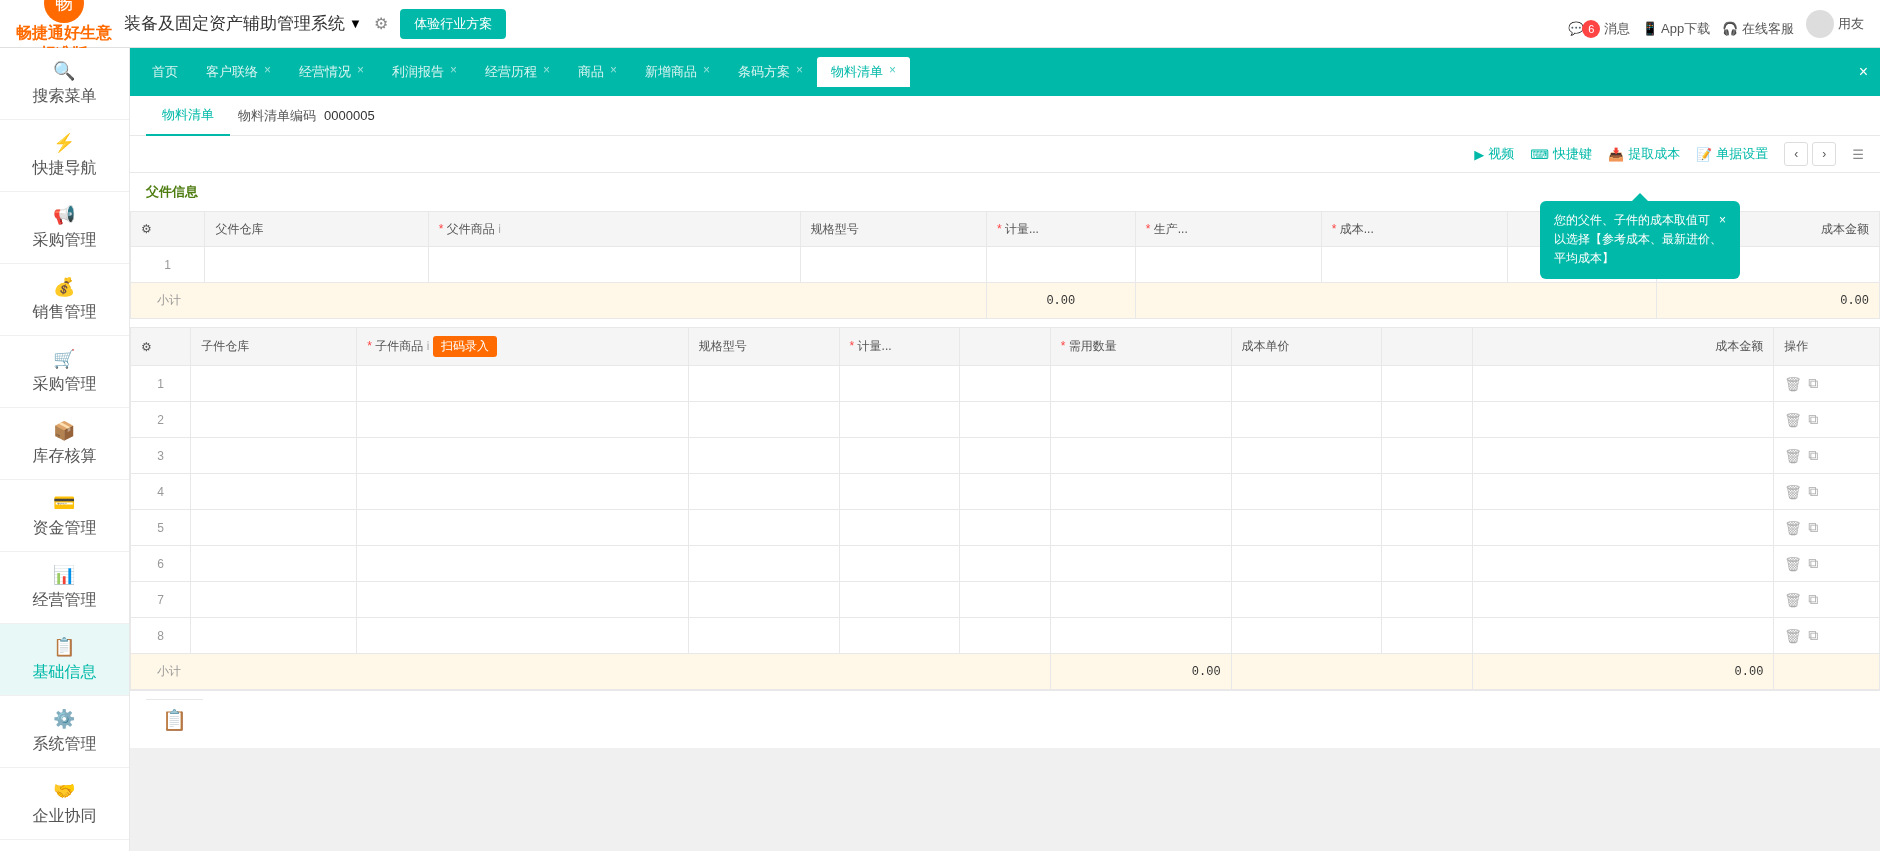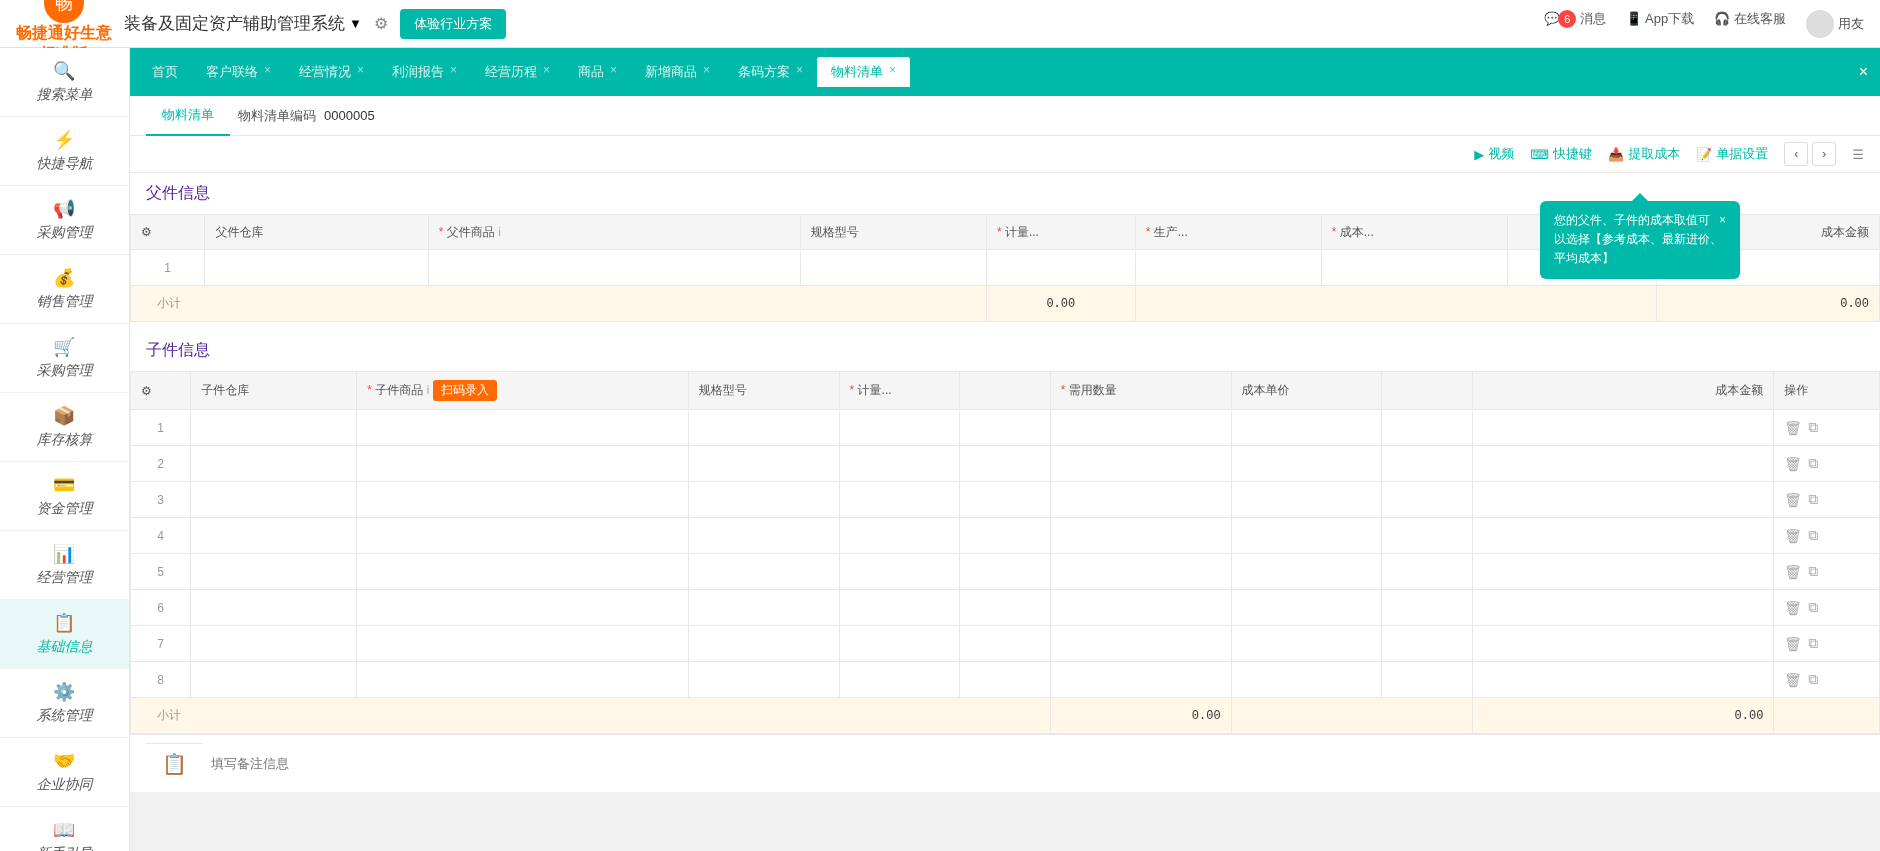--- a/index.html
+++ b/index.html
@@ -15,50 +15,50 @@
     .main-content { flex: 1; background: #f0f0f0; overflow: auto; padding: 0; }
 
     
     .top-left { display: flex; align-items: center; gap: 12px; }
     .logo-area { display: flex; flex-direction: column; align-items: center; }
     .logo-icon { width: 40px; height: 40px; background: #ff6b00; border-radius: 50%; display: flex; align-items: center; justify-content: center; color: white; font-size: 18px; }
     .logo-text { font-size: 16px; color: #ff6b00; font-weight: bold; }
     .system-title { font-size: 17px; color: #333; font-weight: 500; }
     .system-selector { display: flex; align-items: center; gap: 4px; }
     .experience-btn { background: #00b9a8; color: white; border: none; border-radius: 4px; padding: 6px 14px; cursor: pointer; font-size: 13px; }
-    .top-right { display: flex; align-items: flex-start; gap: 20px; font-size: 13px; color: #555; }
+    .top-right { display: flex; align-items: flex-end; gap: 12px; font-size: 13px; color: #555; }
     .badge { background: #ff4444; color: white; border-radius: 50%; width: 18px; height: 18px; font-size: 11px; display: inline-flex; align-items: center; justify-content: center; margin-left: -6px; vertical-align: top; }
     .user-avatar { width: 28px; height: 28px; background: #ddd; border-radius: 50%; }
 
     
     .sidebar-item { display: flex; flex-direction: column; align-items: center; padding: 12px 8px; cursor: pointer; color: #555; font-size: 12px; gap: 4px; border-bottom: 1px solid #f0f0f0; }
     .sidebar-item.active { background: #e8f8f7; color: #00b9a8; }
     .sidebar-item.active .sidebar-icon { color: #00b9a8; }
     .sidebar-icon { font-size: 18px; color: #888; }
     .sidebar-item.active .sidebar-icon { color: #00b9a8; }
-    .sidebar-label { font-size: 14px; font-style: italic; }
+    .sidebar-label { font-size: 16px; }
 
     
     .nav-tab { display: flex; align-items: flex-start; gap: 4px; padding: 6px 14px; color: rgba(255,255,255,0.85); cursor: pointer; border-radius: 3px; font-size: 13px; white-space: nowrap; }
     .nav-tab.active { background: #fff; color: #00b9a8; border-radius: 3px 3px 0 0; }
     .nav-tab .tab-close { font-size: 12px; opacity: 0.7; margin-left: 2px; }
     .nav-close-btn { margin-left: auto; color: white; cursor: pointer; font-size: 16px; padding: 4px; }
 
     
     .sub-tabs { display: flex; align-items: center; gap: 0; padding: 0 16px; background: #fff; border-bottom: 1px solid #e8e8e8; height: 40px; }
     .sub-tab { padding: 10px 16px; font-size: 13px; color: #555; cursor: pointer; border-bottom: 2px solid transparent; }
     .sub-tab.active { color: #00b9a8; border-bottom: 2px solid #00b9a8; font-weight: 500; }
 
     
     .toolbar { display: flex; align-items: center; justify-content: flex-end; padding: 6px 16px; background: #fff; border-bottom: 1px solid #e8e8e8; gap: 16px; }
     .toolbar-btn { display: flex; align-items: center; gap: 4px; color: #00b9a8; cursor: pointer; font-size: 13px; }
 
     
     .section { background: #fff; margin-bottom: 0; }
-    .section-title { padding: 10px 16px; font-size: 16px; font-weight: 400; color: #4c1d95; background: #fff; }
+    .section-title { padding: 10px 16px; font-size: 13px; font-weight: 700; color: #4d7c0f; background: #fff; }
 
     .data-table { width: 100%; border-collapse: collapse; }
     .data-table th { background: #f5f5f5; border: 1px solid #e8e8e8; padding: 8px 10px; text-align: left; font-size: 12px; color: #555; font-weight: normal; white-space: nowrap; }
     .data-table td { border: 1px solid #e8e8e8; padding: 6px 10px; font-size: 12px; color: #333; height: 36px; }
     .data-table .subtotal-row td { background: #fff8e8; color: #333; font-weight: normal; }
     .data-table .subtotal-row td.value { font-weight: 500; font-family: Liberation Mono, monospace; }
     .data-table .row-num { color: #999; width: 40px; text-align: center; }
     .required-star { color: #ff4444; }
     .scan-btn { background: #ff6b00; color: white; border: none; border-radius: 3px; padding: 2px 8px; font-size: 12px; cursor: pointer; }
 
@@ -291,21 +291,20 @@
                   </td>
                   <td class="value" style="text-align:center;">0.00</td>
                   <td colspan="3"></td>
                   <td class="value" style="text-align:right;">0.00</td>
                 </tr>
               </tbody>
             </table>
           </div>
 
           <div class="section" style="margin-top:8px;">
-            <div class="section-title">子件信息</div>
             <table class="data-table">
               <thead>
                 <tr>
                   <th class="gear-col"><span>⚙</span></th>
                   <th style="width:110px;">子件仓库</th>
                   <th style="width:220px;">
                     <span class="required-star">*</span> 子件商品 <span style="color:#aaa;cursor:pointer;">ℹ</span>
                     <button class="scan-btn">扫码录入</button>
                   </th>
                   <th style="width:100px;">规格型号</th>
@@ -471,20 +470,19 @@
                   <td colspan="2"></td>
                   <td class="value" style="text-align:right;">0.00</td>
                   <td></td>
                 </tr>
               </tbody>
             </table>
           </div>
 
           <div class="bottom-bar">
             <span class="bottom-bar icon-area">📋</span>
-            <input type="text" style="border: none; outline: none; flex: 1 1 0%; font-size: 13px; color: rgb(153, 153, 153); background: transparent;" placeholder="填写备注信息">
           </div>
 
         </div>
       </div>
     </div>
   </div>
 </div>
 
 </body></html>

